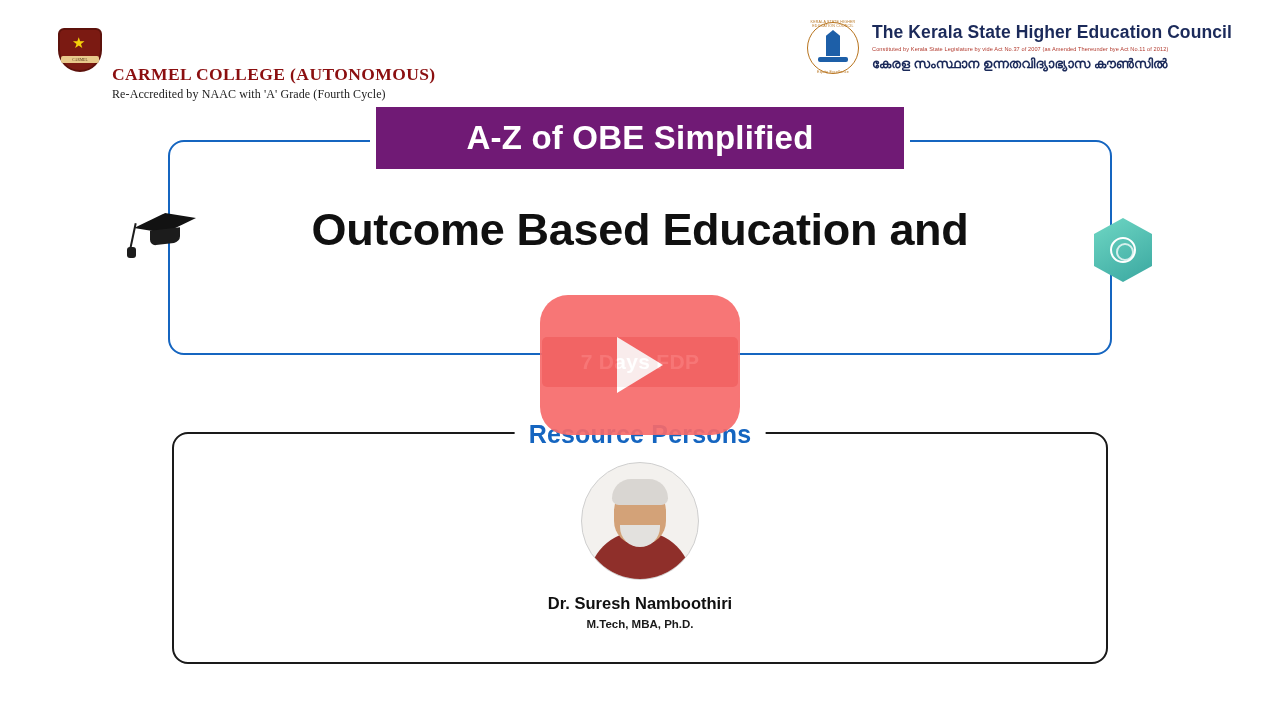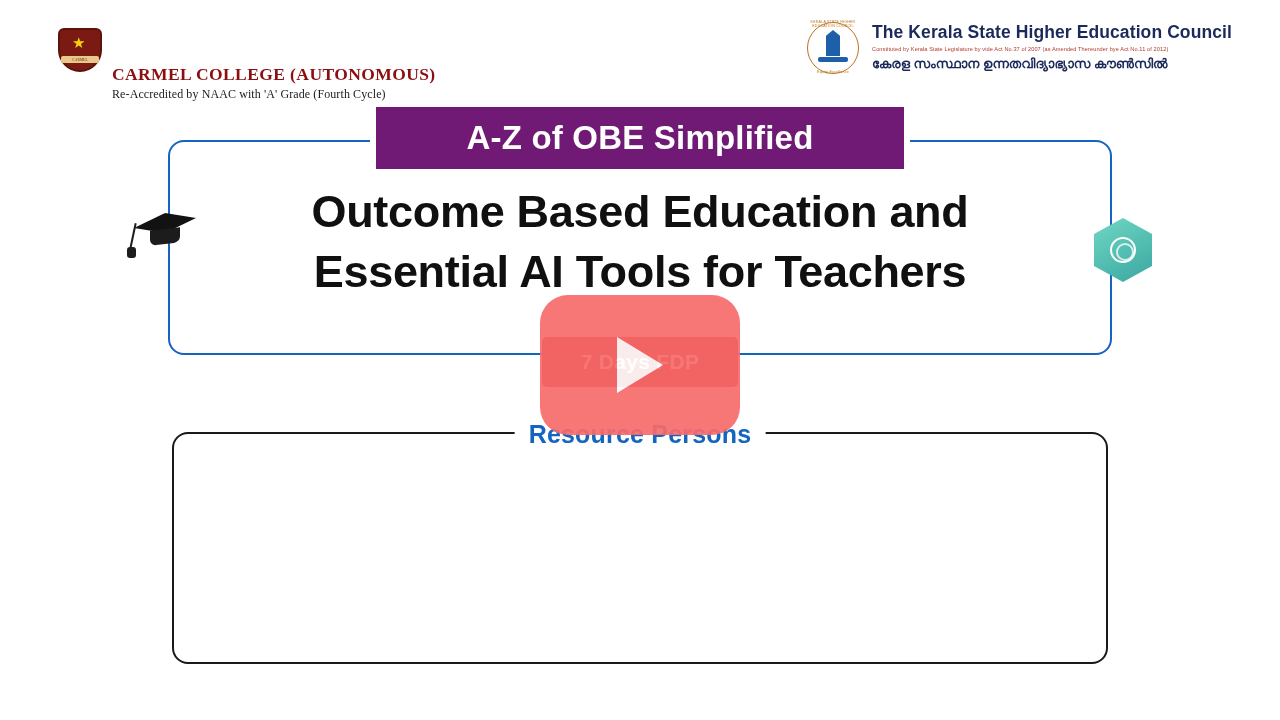--- a/index.html
+++ b/index.html
@@ -109,21 +109,21 @@
   .title-chip {
     position: absolute; left: 376px; top: 107px; width: 528px; height: 62px;
     background: #701a75; border-radius: 0;
     display: flex; align-items: center; justify-content: center;
     box-shadow: 0 0 0 6px #ffffff;
   }
   .title-chip span {
     color: #ffffff; font-weight: bold; font-size: 33px; letter-spacing: .2px;
   }
   .headline {
-    position: absolute; left: 200px; top: 182px; width: 880px;
+    position: absolute; left: 200px; top: 200px; width: 880px;
     text-align: center; color: #101010; font-weight: bold;
     font-size: 45px; line-height: 1.33; letter-spacing: -.3px;
   }
   .fdp-chip {
     position: absolute; left: 542px; top: 337px; width: 196px; height: 50px;
     background: #b81414; border-radius: 5px;
     display: flex; align-items: center; justify-content: center;
   }
   .fdp-chip span {
     color: #ffffff; font-weight: bold; font-size: 21px; letter-spacing: .3px;
@@ -304,34 +304,43 @@
     <div class="hex"></div>
     <div class="glyph"></div>
   </div>
 
   <div class="title-chip">
     <span>A-Z of OBE Simplified</span>
   </div>
 
   <div class="headline">
     <div>Outcome Based Education and</div>
-    <div>Essential AI Tools for Teachers</div>
   </div>
 
   <div class="fdp-chip">
     <span>7 Days FDP</span>
   </div>
 
   <div class="rp-frame"></div>
   <div class="rp-title">Resource Persons</div>
 
   <div class="persons">
 
 
 
+    <div class="person">
+      <div class="avatar av-c">
+        <div class="av-body"></div>
+        <div class="av-head"></div>
+        <div class="av-hair"></div>
+        <div class="av-beard"></div>
+      </div>
+      <div class="p-name">Dr. Suresh Namboothiri</div>
+      <div class="p-quals">M.Tech, MBA, Ph.D.</div>
+    </div>
 
   </div>
 
   <div class="play-btn">
     <div class="play-tri"></div>
   </div>
 
   <div class="band-bottom"></div>
 </div>
 

